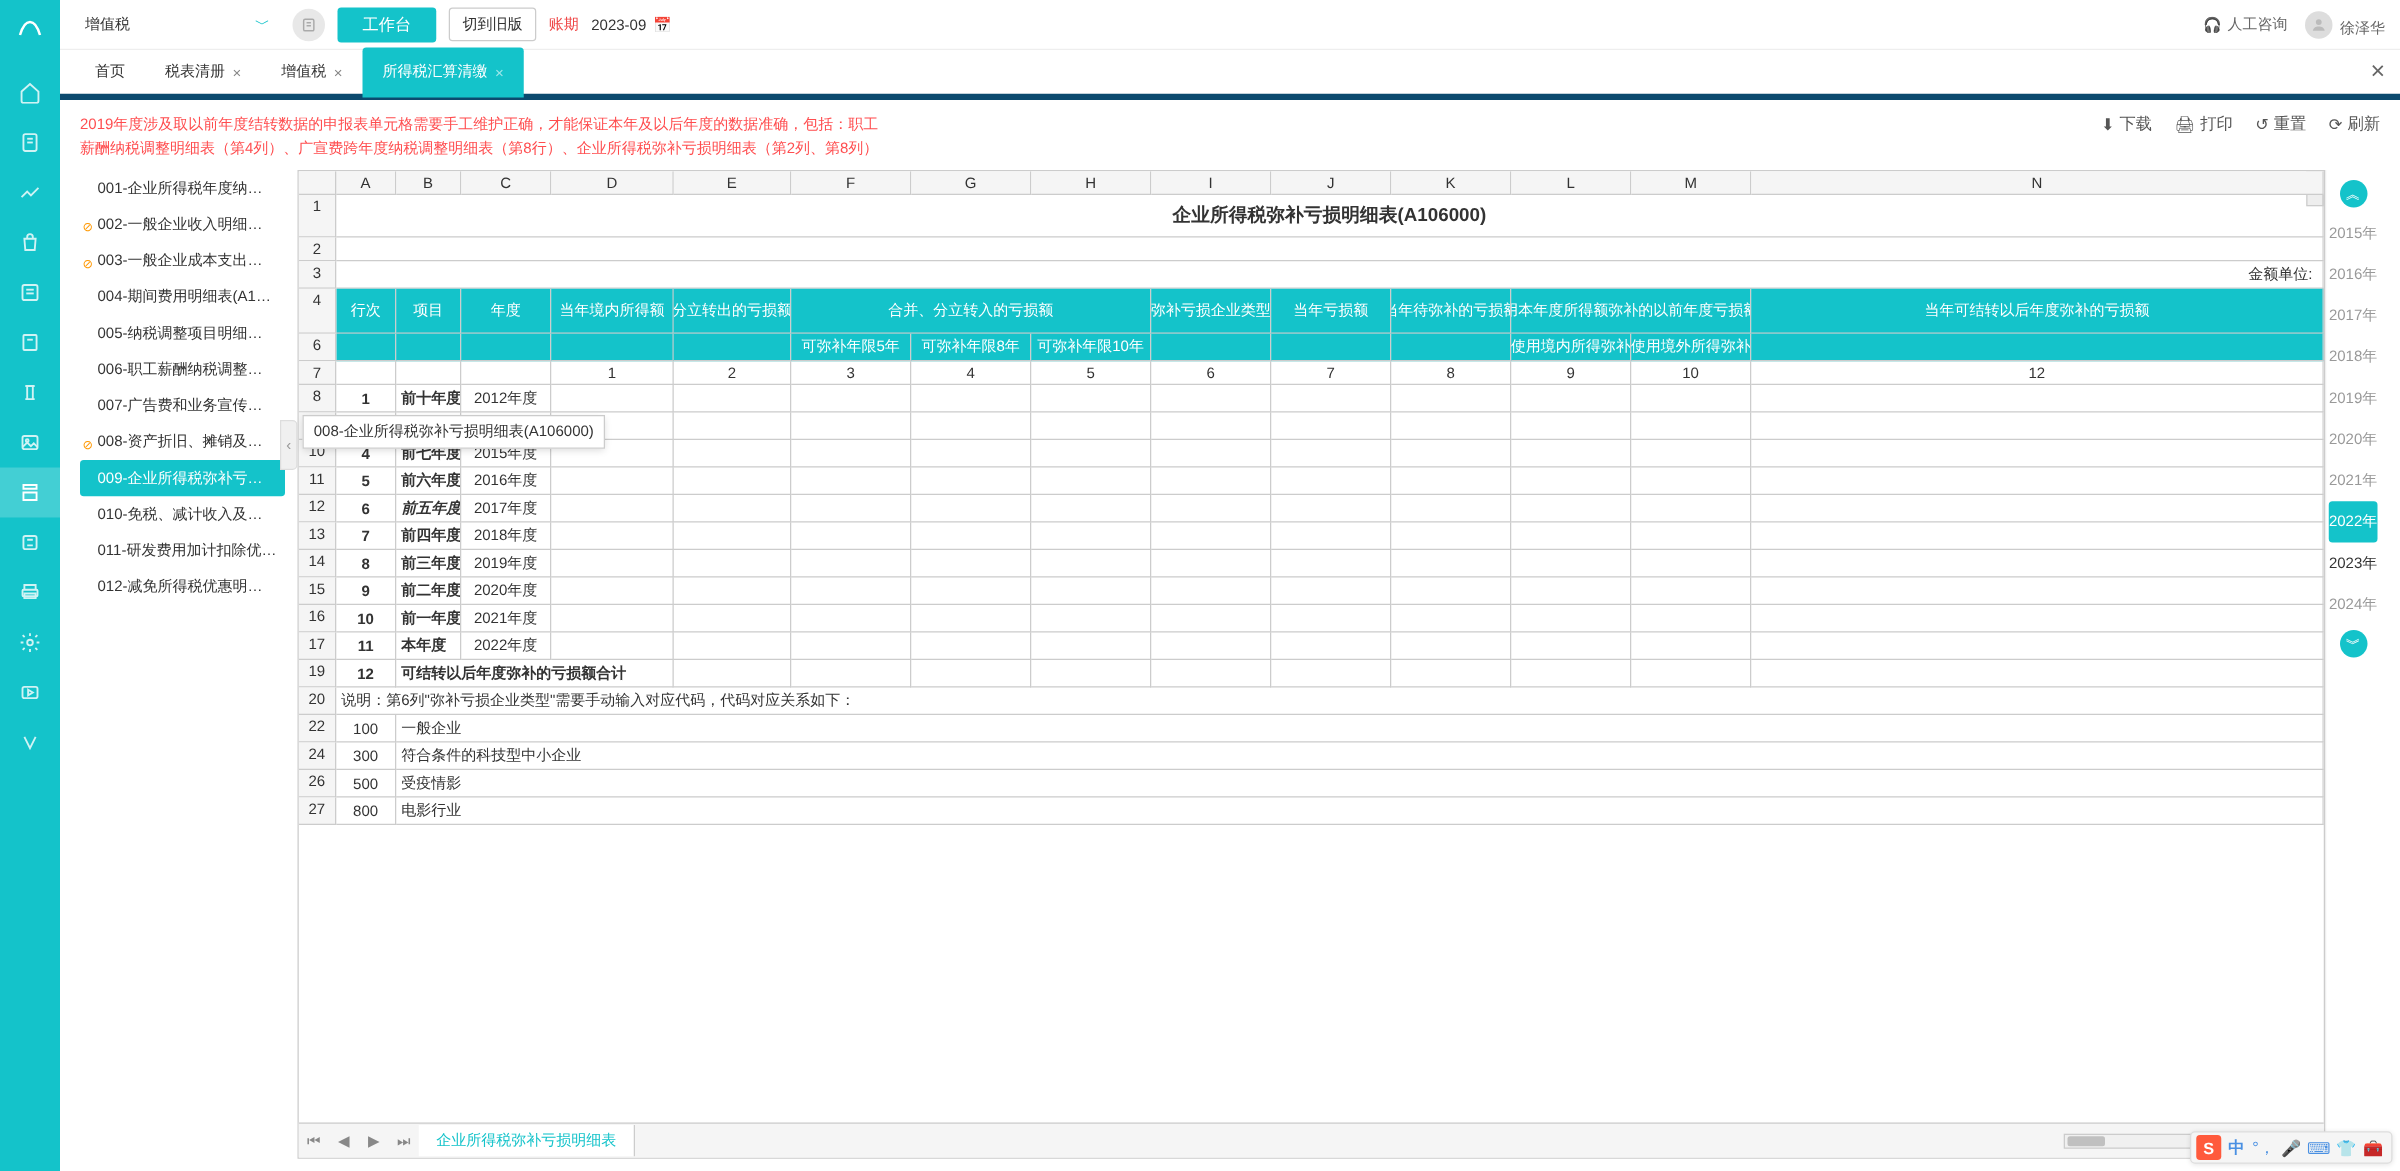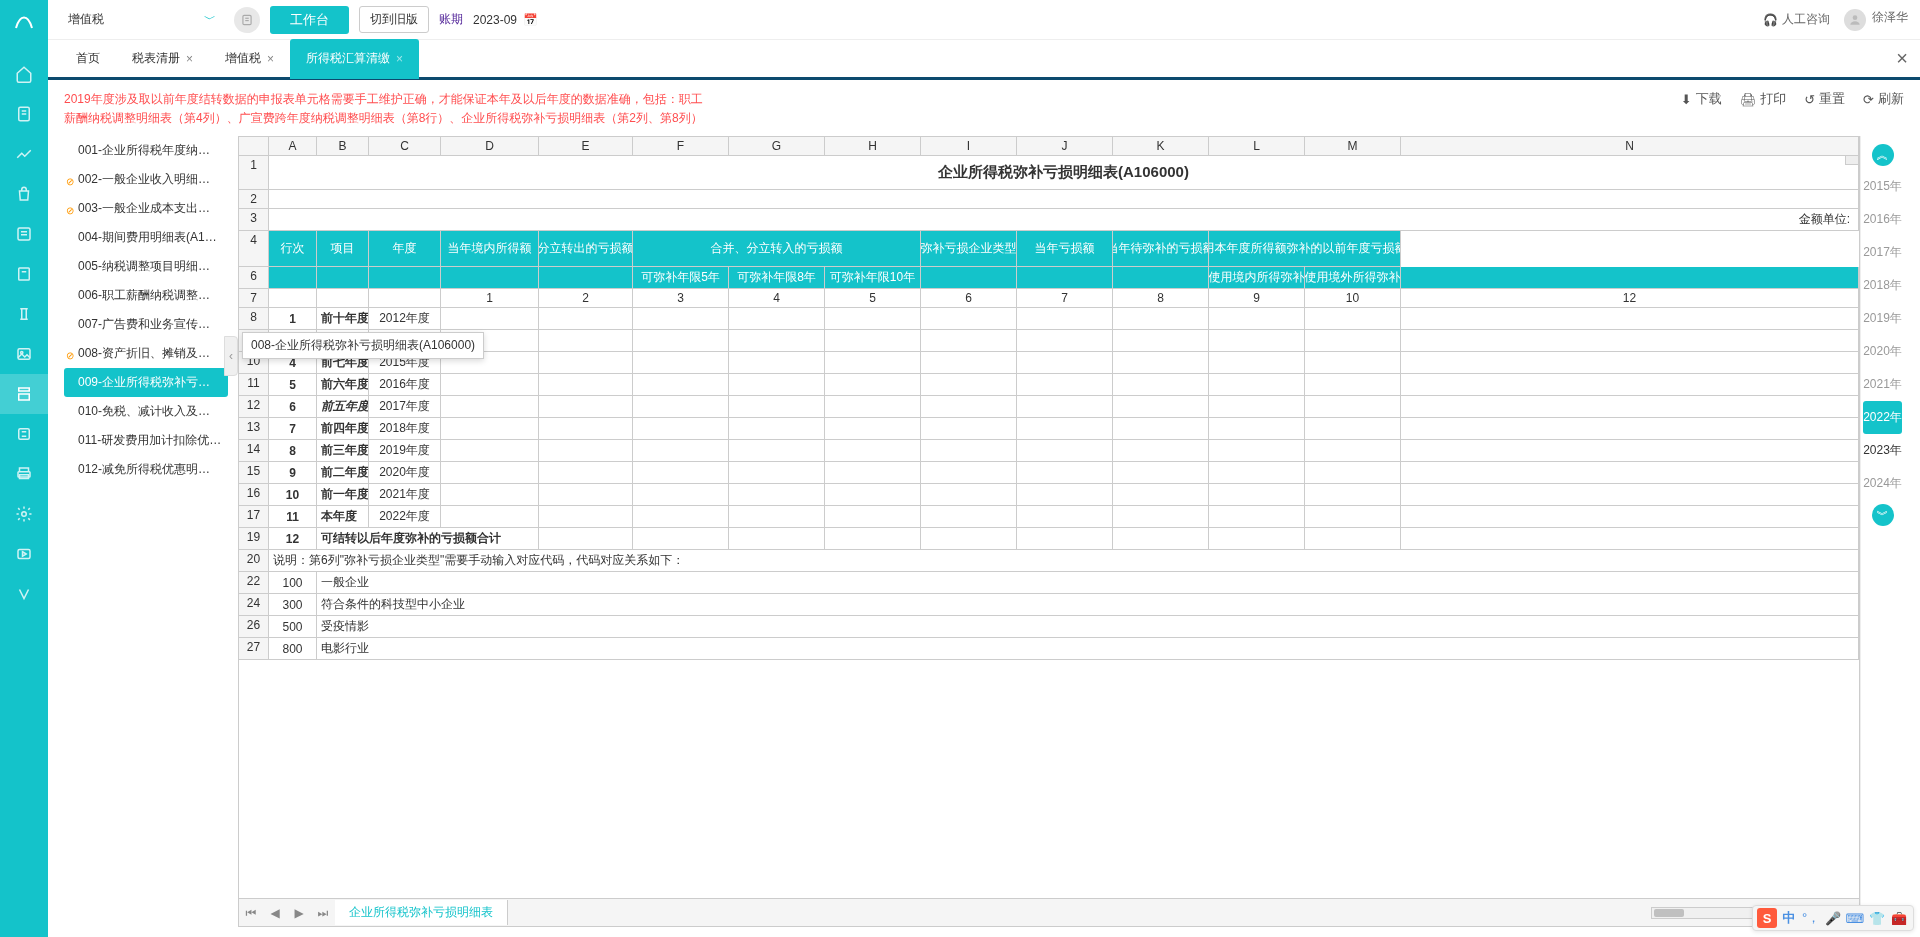--- a/index.html
+++ b/index.html
@@ -16,29 +16,29 @@
 
 .main { flex: 1; display: flex; flex-direction: column; min-width: 0; }
 
 
 .topbar { height: 40px; display: flex; align-items: center; padding: 0 12px; border-bottom: 1px solid #eee; gap: 10px; }
 .dropdown-select { display: flex; align-items: center; gap: 100px; padding: 4px 8px; color: #333; cursor: pointer; }
 .dropdown-select .chev { color: #14c3ca; }
 .btn-circle { width: 26px; height: 26px; border-radius: 50%; background: #e8e8e8; display: flex; align-items: center; justify-content: center; cursor: pointer; color:#aaa;}
 .btn-primary { background: #14c3ca; color: #fff; padding: 5px 20px; border-radius: 3px; cursor: pointer; font-size:13px;}
 .btn-outline { border: 1px solid #ccc; padding: 4px 10px; border-radius: 3px; cursor: pointer; }
-.period-label { color: #4c1d95; }
+.period-label { color: #ef4444; }
 .period-value { display: flex; align-items: center; gap: 6px; color: #333; }
 .topbar-spacer { flex: 1; }
 .topbar-right { display: flex; align-items: center; gap: 14px; color: #666; }
-.user { display: flex; align-items: flex-start; gap: 6px; font-family: Liberation Serif, serif; }
+.user { display: flex; align-items: flex-end; gap: 6px; font-family: Liberation Serif, serif; }
 .avatar { width: 22px; height: 22px; border-radius: 50%; background: #ddd; display:flex; align-items:center; justify-content:center; color:#fff;}
 
 
-.tabs { height: 40px; display: flex; align-items: center; padding: 0 12px; border-bottom: 3px solid #0c4a6e; position: relative; }
+.tabs { height: 40px; display: flex; align-items: center; padding: 0 12px; border-bottom: 5px solid #0c4a6e; position: relative; }
 .tab { padding: 0 16px; height: 40px; display: flex; align-items: center; gap: 6px; cursor: pointer; position: relative; }
 .tab.active { background: #14c3ca; color: #fff; border-radius: 3px 3px 0 0; }
 .tab .close { font-size: 12px; opacity: 0.6; }
 .tabs-close-all { position: absolute; right: 12px; font-size: 20px; cursor: pointer; color:#666;}
 
 
 .content { flex: 1; display: flex; flex-direction: column; padding: 10px 16px; min-height: 0; }
 .warning-bar { display: flex; justify-content: space-between; align-items: flex-start; margin-bottom: 8px; }
 .warning-text { color: #ff4d4f; font-size: 12px; line-height: 1.6; max-width: 640px;}
 .toolbar { display: flex; gap: 18px; color: #555; font-size:13px;}
@@ -335,20 +335,21 @@
                   <div class="cell th-cell" style="height: 36px; width: 48px;">行次</div>
                   <div class="cell th-cell" style="height: 36px; width: 52px;">项目</div>
                   <div class="cell th-cell" style="height: 36px; width: 72px;">年度</div>
                   <div class="cell th-cell" style="height: 36px; width: 98px;">当年境内所得额</div>
                   <div class="cell th-cell" style="height: 36px; width: 94px;">分立转出的亏损额</div>
                   <div class="cell th-cell" style="height: 36px; width: 288px;">合并、分立转入的亏损额</div>
                   <div class="cell th-cell" style="height: 36px; width: 96px;">弥补亏损企业类型</div>
                   <div class="cell th-cell" style="height: 36px; width: 96px;">当年亏损额</div>
                   <div class="cell th-cell" style="height: 36px; width: 96px;">当年待弥补的亏损额</div>
                   <div class="cell th-cell" style="height: 36px; width: 192px;">用本年度所得额弥补的以前年度亏损额</div>
+                  <div class="cell th-cell" style="height: 36px; flex: 1 1 0%;">当年可结转以后年度弥补的亏损额</div>
                 </div>
                 <div class="row" style="height: 0px; overflow: hidden;"></div>
                 <div class="row">
                   <div class="row-header">6</div>
                   <div class="cell th-cell" style="width: 48px;"></div>
                   <div class="cell th-cell" style="width: 52px;"></div>
                   <div class="cell th-cell" style="width: 72px;"></div>
                   <div class="cell th-cell" style="width: 98px;"></div>
                   <div class="cell th-cell" style="width: 94px;"></div>
                   <div class="cell th-cell" style="width: 96px;">可弥补年限5年</div>

